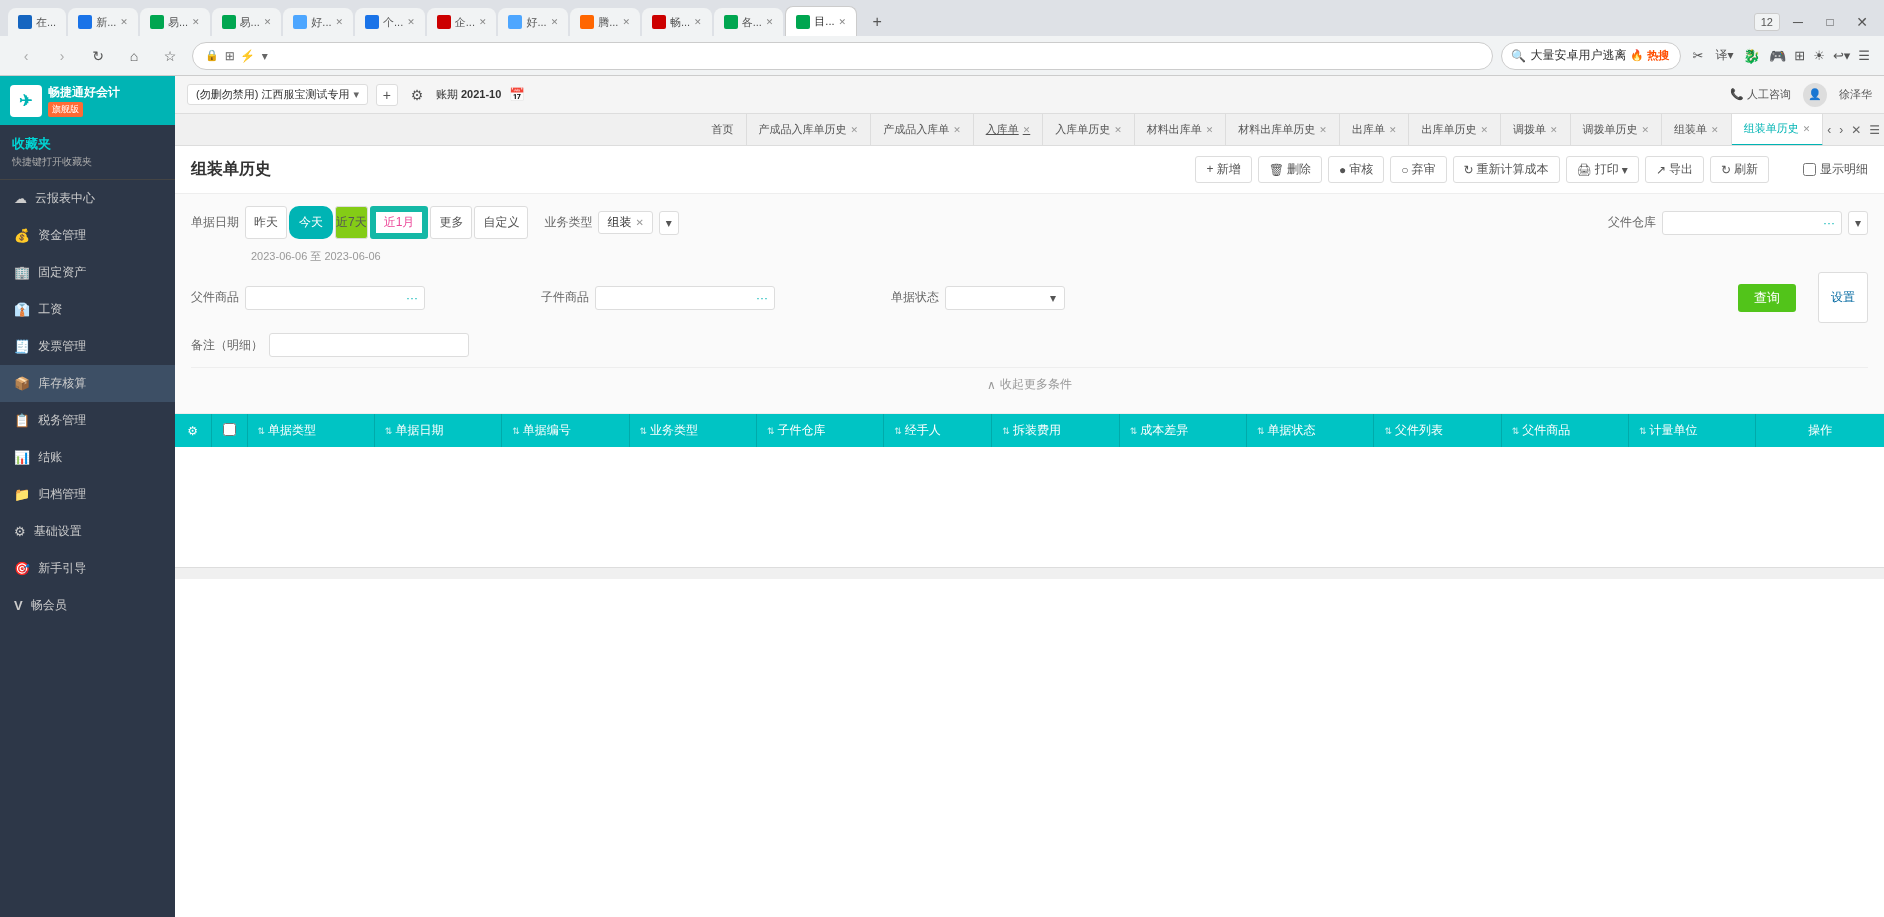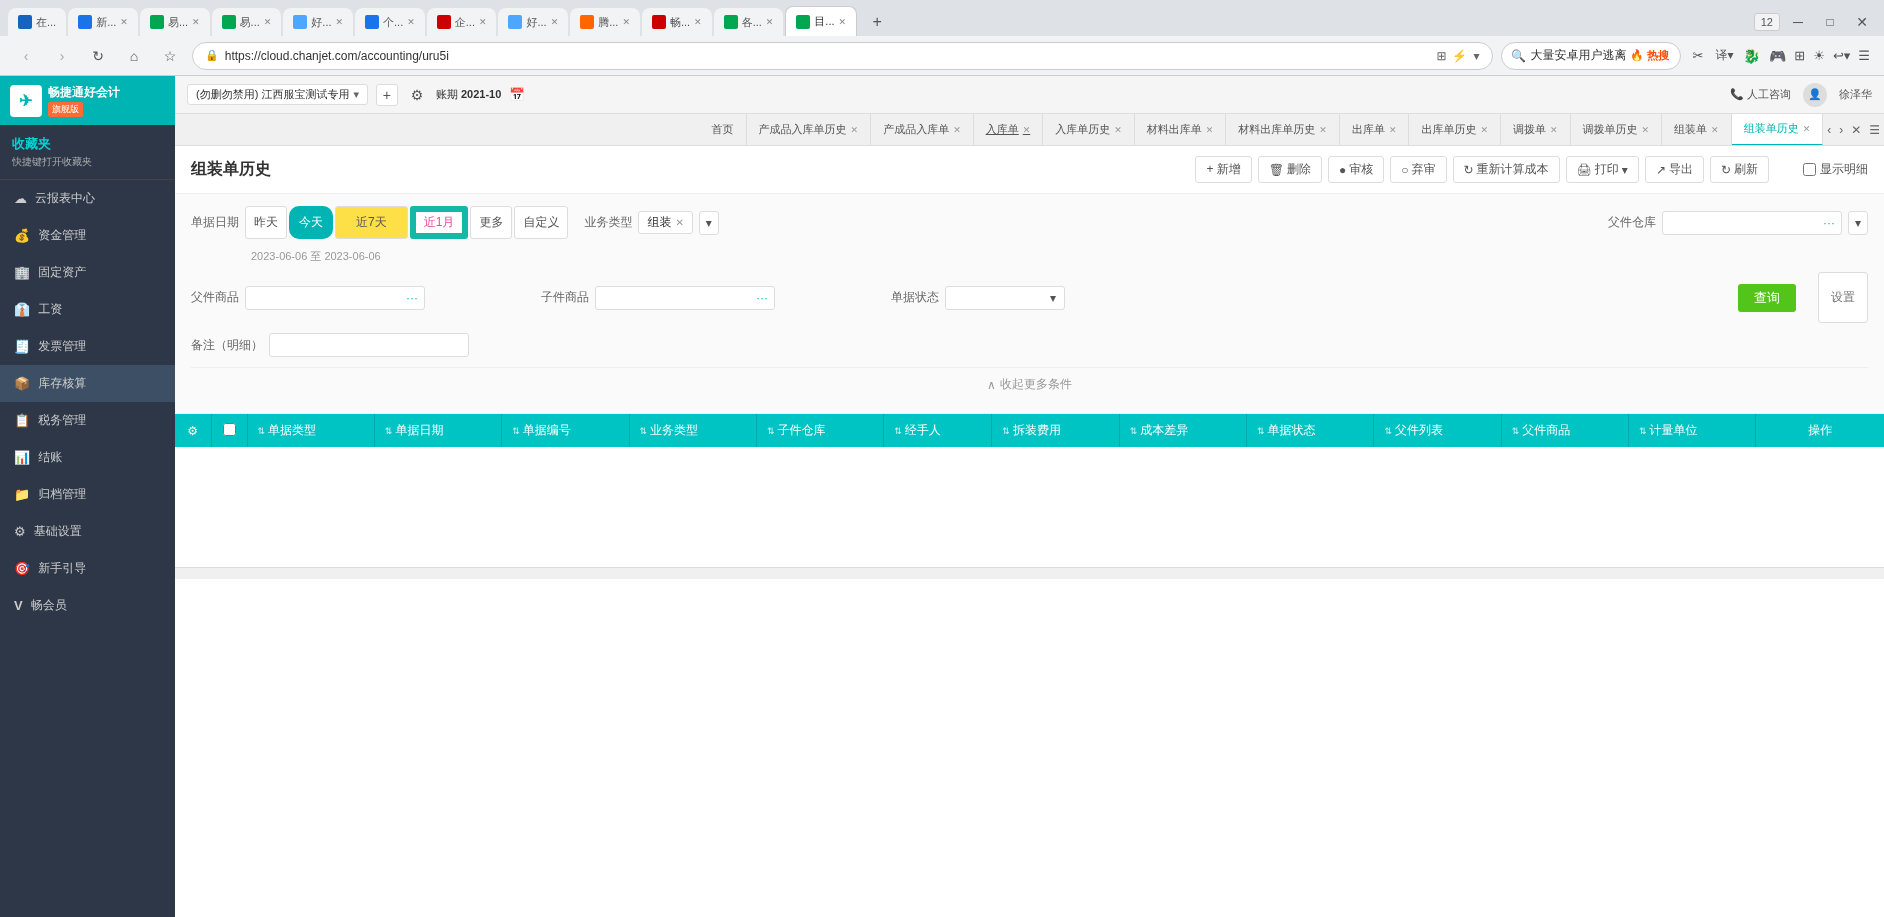--- a/index.html
+++ b/index.html
@@ -78,21 +78,20 @@
 </div>
 
 <div style="background:#f1f3f4; height:40px; display:flex; align-items:center; padding:0 12px; gap:8px; border-bottom:1px solid #ccc;">
   <button style="width:28px;height:28px;border-radius:50%;border:none;background:transparent;cursor:pointer;font-size:14px;color:#aaa;">‹</button>
   <button style="width:28px;height:28px;border-radius:50%;border:none;background:transparent;cursor:pointer;font-size:14px;color:#aaa;">›</button>
   <button style="width:28px;height:28px;border-radius:50%;border:none;background:transparent;cursor:pointer;font-size:14px;color:#555;">↻</button>
   <button style="width:28px;height:28px;border-radius:50%;border:none;background:transparent;cursor:pointer;font-size:14px;color:#555;">⌂</button>
   <button style="width:28px;height:28px;border-radius:50%;border:none;background:transparent;cursor:pointer;font-size:14px;color:#555;">☆</button>
   <div style="flex:1;height:28px;border-radius:14px;background:#fff;border:1px solid #ccc;display:flex;align-items:center;padding:0 12px;font-size:12px;color:#333;gap:6px;">
     <span style="color:#1a73e8;font-size:11px;">🔒</span>
-    <span style="flex:1;color:#333;">https://cloud.chanjet.com/accounting/uru5i</span>
     <span style="font-size:12px;color:#666;">⊞</span>
     <span style="color:#f90;">⚡</span>
     <span style="color:#666;cursor:pointer;">▾</span>
   </div>
   <div style="display:flex;align-items:center;gap:4px;background:#fff;border:1px solid #ccc;border-radius:14px;padding:2px 10px;height:28px;min-width:180px;">
     <span style="color:#666;font-size:12px;">🔍</span>
     <span style="font-size:12px;color:#333;">大量安卓用户逃离</span>
     <span style="color:#ff4d00;font-size:11px;font-weight:bold;">🔥 <span>热搜</span></span>
   </div>
   <div style="display:flex;align-items:center;gap:4px;">
@@ -265,21 +264,21 @@
 
       <div style="padding:12px 16px;background:#fafafa;border-bottom:1px solid #eee;">
 
         <div style="display:flex;align-items:center;gap:16px;margin-bottom:10px;flex-wrap:wrap;">
 
           <div style="display:flex;align-items:center;gap:6px;">
             <span style="font-size:12px;color:#666;white-space:nowrap;">单据日期</span>
             <div style="display:flex;gap:2px;">
               <button style="padding:2px 8px;font-size:12px;border:1px solid #ddd;background:#fff;border-radius:3px;cursor:pointer;color:#555;">昨天</button>
               <button style="padding:2px 10px;font-size:12px;border:none;background:#00b4b4;border-radius:10px;cursor:pointer;color:#fff;">今天</button>
-              <button style="padding:2px 20px;font-size:12px;border:1px solid #ddd;background:#fde047;border-radius:3px;cursor:pointer;color:#555;">近7天</button>
+              <button style="padding:2px 0;font-size:12px;border:1px solid #ddd;background:#84cc16;border-radius:3px;cursor:pointer;color:#555;">近7天</button>
               <button style="padding:2px 8px;font-size:12px;border:6px solid #14b8a6;background:#fff;border-radius:3px;cursor:pointer;color:#ec4899;">近1月</button>
               <button style="padding:2px 8px;font-size:12px;border:1px solid #ddd;background:#fff;border-radius:3px;cursor:pointer;color:#555;">更多</button>
               <button style="padding:2px 8px;font-size:12px;border:1px solid #ddd;background:#fff;border-radius:3px;cursor:pointer;color:#555;">自定义</button>
             </div>
           </div>
 
           <div style="display:flex;align-items:center;gap:6px;">
             <span style="font-size:12px;color:#666;white-space:nowrap;">业务类型</span>
             <div style="display:inline-flex;align-items:center;gap:4px;background:#fff;border:1px solid #ddd;border-radius:3px;padding:2px 8px;font-size:12px;color:#333;">
               <span>组装</span>
@@ -327,21 +326,21 @@
           <div style="display:flex;align-items:center;gap:6px;margin-left:100px;">
             <span style="font-size:12px;color:#666;white-space:nowrap;">单据状态</span>
             <div style="border:1px solid #ddd;border-radius:3px;padding:2px 8px;font-size:12px;color:#555;background:#fff;height:24px;min-width:120px;cursor:pointer;display:flex;align-items:center;justify-content:space-between;">
               <span></span>
               <span>▾</span>
             </div>
           </div>
 
           <div style="margin-left:auto;display:flex;align-items:center;gap:22px;">
             <button style="background:#52c41a;color:#fff;border:none;border-radius:3px;padding:5px 16px;font-size:13px;cursor:pointer;">查询</button>
-            <button style="background:#fff;color:#737373;border:1px solid #ddd;border-radius:3px;padding:16px 12px;font-size:12px;cursor:pointer;">设置</button>
+            <button style="background:#fff;color:#0369a1;border:1px solid #ddd;border-radius:3px;padding:16px 12px;font-size:12px;cursor:pointer;">设置</button>
           </div>
         </div>
 
         <div style="display:flex;align-items:center;gap:6px;margin-top:10px;">
           <span style="font-size:12px;color:#666;white-space:nowrap;text-align:center;">备注（明细）</span>
           <input type="text" style="border: 1px solid rgb(221, 221, 221); border-radius: 3px; padding: 2px 6px; font-size: 12px; color: rgb(85, 85, 85); background: rgb(255, 255, 255); height: 24px; min-width: 200px;">
         </div>
 
         <div style="display:flex;align-items:center;justify-content:center;padding:8px;color:#999;font-size:12px;cursor:pointer;border-top:1px solid #eee;margin-top:10px;">
           <span style="margin-right:4px;">∧</span>

